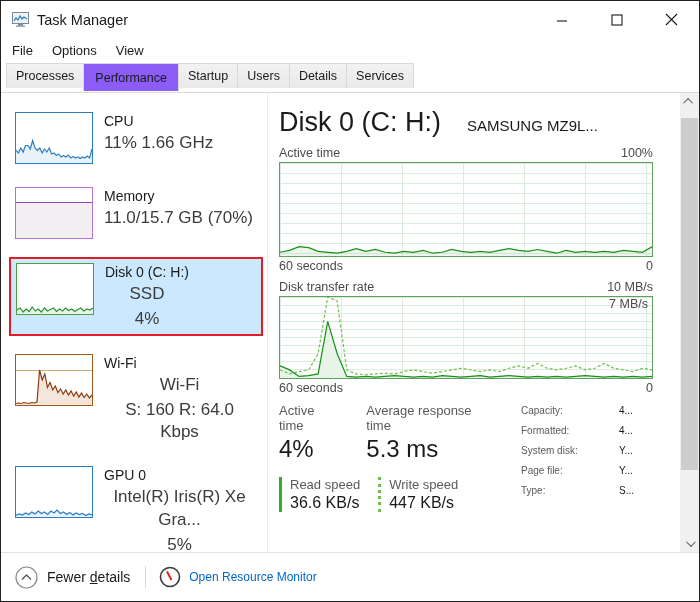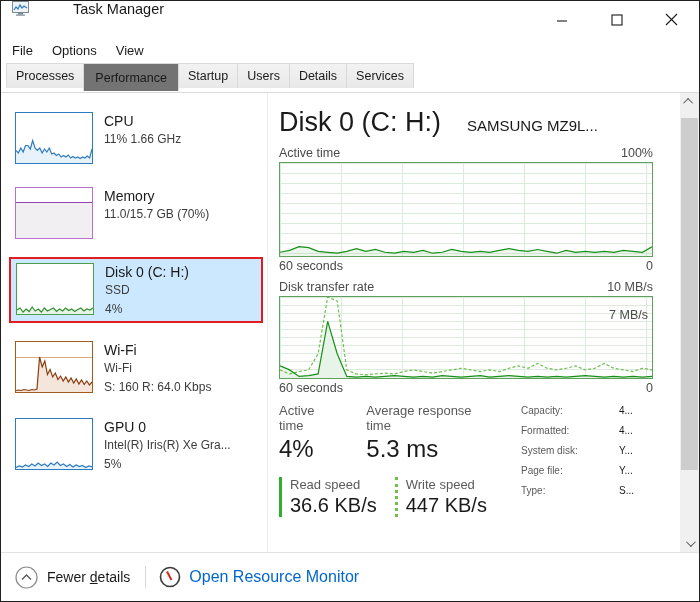--- a/index.html
+++ b/index.html
@@ -2,91 +2,91 @@
 <html><head>
 <meta charset="utf-8">
 <style>
   * { margin:0; padding:0; box-sizing:border-box; }
   html,body { background:#fff; }
   body { font-family:"Liberation Sans", sans-serif; color:#1a1a1a; }
   .window { width:700px; height:602px; border:1px solid #202020; background:#fff;
             display:flex; flex-direction:column; overflow:hidden; }
 
   
-  .titlebar { height:37px; display:flex; padding:0 0 0 11px; flex:0 0 auto;gap:36px; }
+  .titlebar { height:37px; display:flex; align-items:center; padding:0 0 0 11px; flex:0 0 auto; }
   .app-icon { width:17px; height:15px; margin-right:8px; }
   .win-title { font-size:14.5px; }
   .title-controls { margin-left:auto; display:flex; height:100%; }
   .win-btn { width:55px; display:flex; align-items:center; justify-content:center; cursor:default; }
   .win-btn svg { display:block; }
 
   
   .menubar { height:25px; display:flex; align-items:center; padding-left:11px; gap:19px; flex:0 0 auto; }
   .menu-item { font-size:13px; }
 
   
   .tabstrip { height:30px; display:flex; align-items:flex-start; padding-left:5px; border-bottom:1px solid #d9d9d9; flex:0 0 auto; }
   .tab { font-size:12.5px; padding:5px 9px 5px 9px; border:1px solid #d9d9d9; border-bottom:none;
          background:linear-gradient(#f2f2f2,#e9e9e9); margin-right:-1px; white-space:nowrap; }
-  .tab.active { background:#737373; padding:7px 11px 6px 11px; margin-bottom:-1px; position:relative; z-index:2; }
+  .tab.active { background:#8b5cf6; padding:7px 11px 6px 11px; margin-bottom:-1px; position:relative; z-index:2; }
 
   
   .content { flex:1 1 auto; display:flex; min-height:0; }
   .sidebar { width:267px; flex:0 0 auto; border-right:1px solid #ececec; padding-top:14px; }
   .side-item { display:flex; margin:0 6px 13px 8px; padding:5px 6px; }
   .side-item.selected { background:#cbe8ff; border:2px solid #e31b23; padding:4px 5px; margin-right:4px; }
   .thumb { width:78px; height:52px; background:#fff; position:relative; flex:0 0 auto; overflow:hidden; }
   .thumb svg { position:absolute; left:0; top:0; width:100%; height:100%; }
   .thumb.cpu  { border:1px solid #2e7cc0; }
   .thumb.mem  { border:1px solid #b76fd0; }
   .thumb.disk { border:1px solid #4ba04b; }
   .thumb.wifi { border:1px solid #a35a1e; }
   .thumb.gpu  { border:1px solid #2e7cc0; }
   .mem-top { position:absolute; top:0; left:0; right:0; height:30%; background:#fff; border-bottom:1px solid #9b3fb5; }
   .mem-bottom { position:absolute; top:30%; left:0; right:0; bottom:0; background:#f1eff2; }
   .wifi-line { position:absolute; top:30%; left:0; right:0; height:1px; background:#d9a977; }
   .side-text { margin-left:11px; padding-top:1px; }
   .side-title { font-size:14px; }
-  .side-sub { font-size:12px; color:#3c3c3c; margin-top:3px; line-height:1.3; }
+  .side-sub { font-size:17px; color:#3c3c3c; margin-top:3px; line-height:1.3;text-align:center; }
 
   
   .main { flex:1 1 auto; padding:14px 27px 0 11px; min-width:0; }
   .main-head { display:flex; align-items:baseline; margin-bottom:8px; }
   .main-title { font-size:27px; font-weight:300; letter-spacing:0; }
   .main-sub { font-size:15px; margin-left:26px; }
   .chart-head { display:flex; justify-content:space-between; font-size:12.5px; color:#4a4a4a; margin-bottom:2px; }
   .chart-box { position:relative; border:1px solid #5fa05f; background:
       repeating-linear-gradient(to right, #dcecdc 0 1px, transparent 1px 61px),
       repeating-linear-gradient(to bottom, #dcecdc 0 1px, transparent 1px 10px), #fdfefd; }
   .chart-box.c1 { height:95px; }
   .chart-box.c2 { height:83px; background:
       repeating-linear-gradient(to right, #dcecdc 0 1px, transparent 1px 61px),
       repeating-linear-gradient(to bottom, #dcecdc 0 1px, transparent 1px 8px), #fdfefd; }
   .chart-box svg { position:absolute; left:0; top:0; width:100%; height:100%; }
-  .inner-scale { position:absolute; top:11px; right:4px; font-size:12.5px; color:#4a4a4a; background:transparent; }
+  .inner-scale { position:absolute; top:0; right:4px; font-size:12.5px; color:#4a4a4a; background:transparent; }
   .chart-axis { display:flex; justify-content:space-between; font-size:12.5px; color:#4a4a4a; margin:2px 0 7px 0; }
   .spark-line { fill:none; stroke-width:1.2; vector-effect:non-scaling-stroke; }
   .g-line { stroke:#169016; } .g-fill { fill:rgba(120,190,120,0.12); stroke:none; }
   .g-dot { stroke:#6fbf4e; stroke-dasharray:3 2; }
   .b-line { stroke:#2e7cc0; } .b-fill { fill:#e8f2fa; stroke:none; }
   .gr-line { stroke:#2f8f2f; } .gr-fill { fill:#e9f4e9; stroke:none; }
   .br-line { stroke:#8b3b10; } .br-fill { fill:#f4e6da; stroke:none; }
 
   
   .stats { display:flex; margin-top:8px; }
   .stats-left { flex:1 1 auto; }
   .stat-row { display:flex; }
   .stat { margin-right:26px; }
   .stat-label { font-size:13px; color:#5a5a5a; }
   .stat-value { font-size:24px; font-weight:300; margin-top:2px; }
   .speed-row { display:flex; margin-top:14px; }
   .speed { padding-left:8px; margin-right:18px; }
   .speed.read { border-left:3px solid #2fae2f; }
   .speed.write { border-left:3px dotted #6fbf4e; }
-  .speed .stat-value { font-size:20px; }
+  .speed .stat-value { font-size:16px; }
   .stats-right { flex:0 0 auto; width:132px; font-size:10px; padding-top:2px; }
   .kv { display:flex; margin-bottom:9px; }
   .kv-label { color:#5a5a5a; flex:1 1 auto; }
   .kv-value { width:34px; }
 
   
   .scrollbar { width:19px; flex:0 0 auto; background:#f0f0f0; display:flex; flex-direction:column; }
   .scroll-btn { height:17px; display:flex; align-items:center; justify-content:center; }
   .chev { width:7px; height:7px; border-left:1.6px solid #5a5a5a; border-top:1.6px solid #5a5a5a; }
   .chev.up { transform:rotate(45deg) translateY(2px); }
@@ -94,21 +94,21 @@
   .scroll-track { flex:1 1 auto; position:relative; }
   .scroll-thumb { position:absolute; top:8px; left:1px; right:1px; height:352px; background:#cdcdcd; }
 
   
   .footer { flex:0 0 auto; height:49px; border-top:1px solid #e2e2e2; display:flex; align-items:center; padding-left:14px; }
   .fewer { display:flex; align-items:center; cursor:default; }
   .fewer-label { font-size:14px; margin-left:9px; }
   .accesskey { text-decoration:underline; }
   .footer-sep { width:1px; height:22px; background:#d9d9d9; margin:0 13px 0 15px; }
   .resmon { display:flex; align-items:center; cursor:default; }
-  .resmon-label { font-size:16px; color:#0066cc; margin-left:8px;text-align:right; }
+  .resmon-label { font-size:12px; color:#0066cc; margin-left:8px;text-align:right; }
 </style>
 </head>
 <body>
 
 <div class="window">
 
   <div class="titlebar">
     <svg class="app-icon" viewBox="0 0 17 15">
       <rect x="0.5" y="0.5" width="16" height="11" fill="#eef3f7" stroke="#7a8894"></rect>
       <polyline points="2,9 4,6 6,8 8,4 10,7 12,5 15,7" fill="none" stroke="#2e7cc0" stroke-width="1.2"></polyline>

